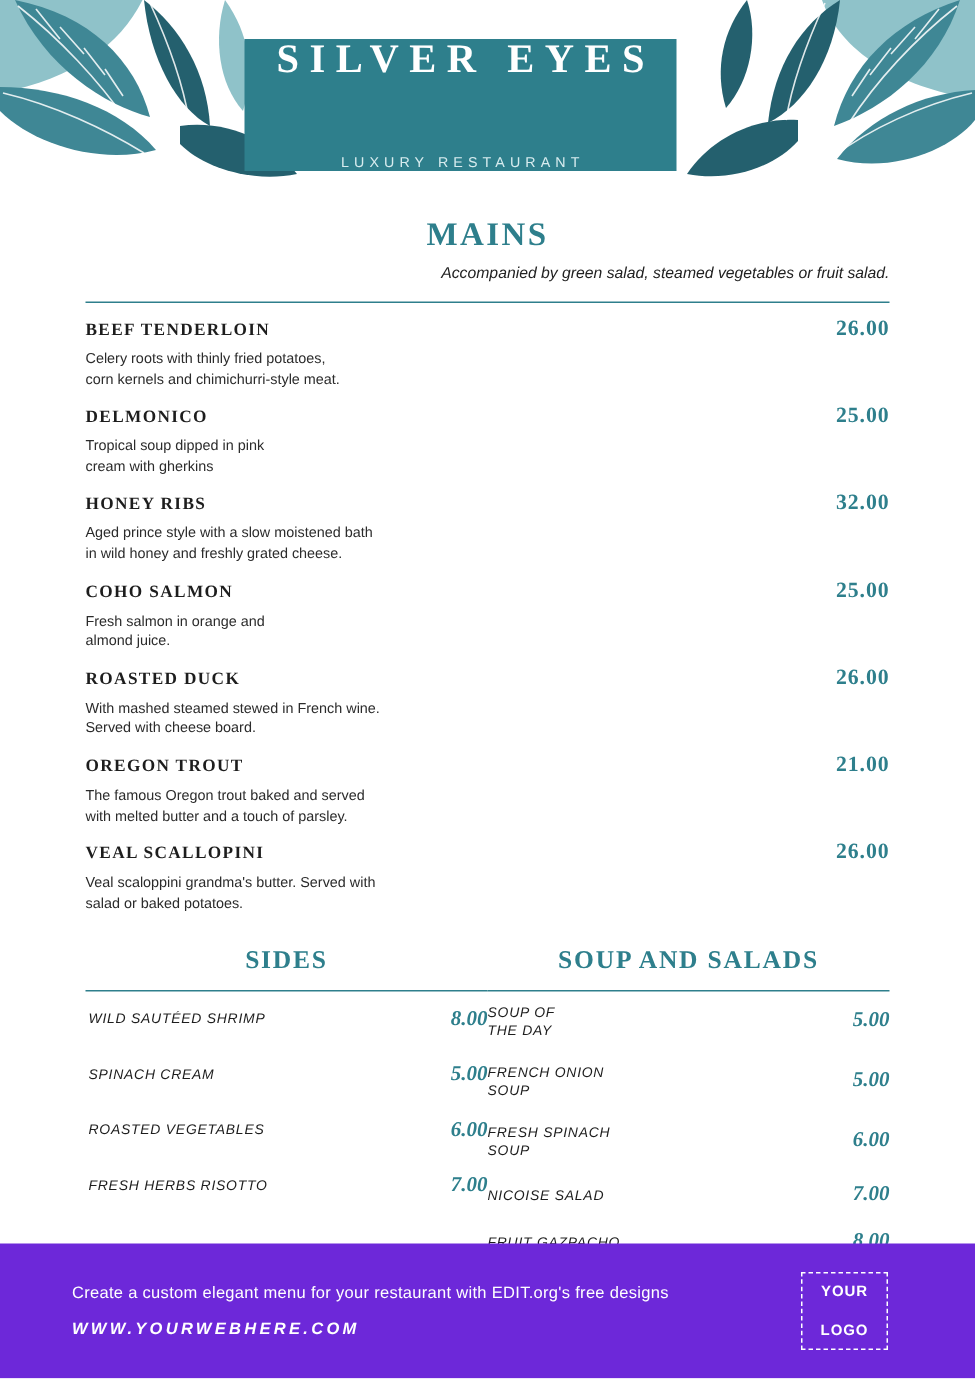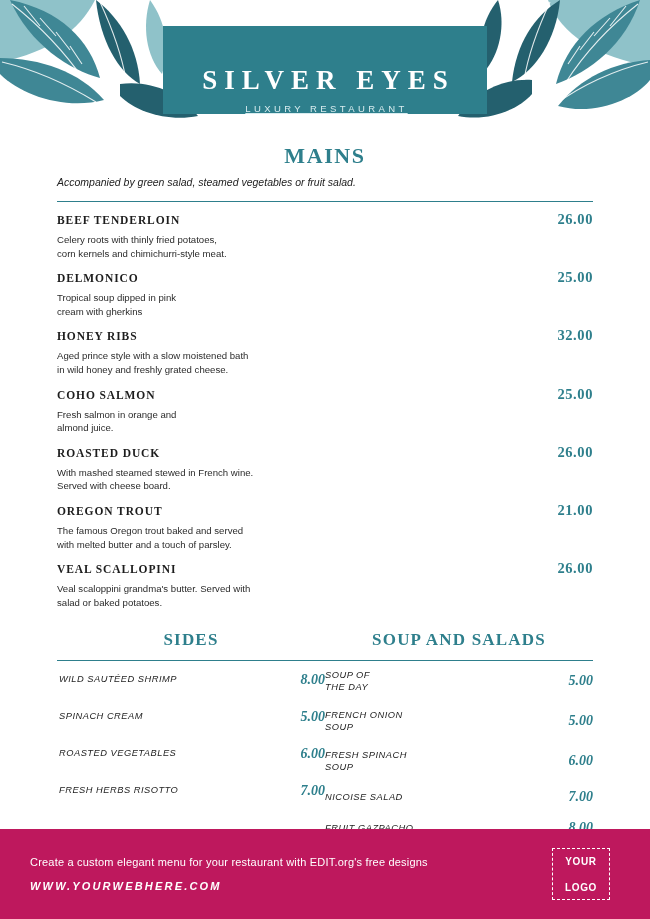--- a/index.html
+++ b/index.html
@@ -25,63 +25,62 @@
     overflow: hidden;
   }
   .leaves {
     position: absolute;
     left: 0; top: 0;
     width: 650px; height: 123px;
   }
   .title-box {
     position: absolute;
     left: 163px; top: 26px;
-    width: 324px; height: 88px;
+    width: 288px; height: 88px;
     background: #2e7f8c;
     display: flex;
     flex-direction: column;
     align-items: center;
-    justify-content: flex-end;
+    justify-content: space-between;
     z-index: 5;
   }
   .brand {
     color: #ffffff;
     font-family: "Liberation Serif", serif;
     font-size: 27px;
     letter-spacing: 7px;
     font-weight: 700;
     line-height: 1;
     padding-left: 7px;
   }
   .brand-sub {
     color: #d8ecef;
     font-family: "Liberation Sans", sans-serif;
     font-size: 9.5px;
     letter-spacing: 3.4px;
     margin-top: 9px;
     padding-left: 3px;
-    text-decoration: underline;
   }
 
   
   .content {
     position: relative;
     padding: 0 57px;
   }
   .section-title {
     text-align: center;
     color: #2e7f8c;
     font-family: "Liberation Serif", serif;
     font-weight: 700;
     font-size: 22px;
     letter-spacing: 1.6px;
     margin-top: 20px;
   }
   .section-sub {
-    text-align: left;
+    text-align: right;
     color: #222;
     font-style: italic;
     font-size: 10.5px;
     margin-top: 7px;
     font-family: "Liberation Sans", sans-serif;
   }
   .rule {
     height: 1px;
     background: #2e7f8c;
     margin-top: 13px;
@@ -158,24 +157,24 @@
     white-space: nowrap;
   }
   .left-col .row { padding: 11px 0 10px 0; }
   .left-col .row-name { padding-left: 2px; }
 
   
   .footer {
     position: absolute;
     left: 0; bottom: 0;
     width: 650px; height: 90px;
-    background: #be185d;
+    background: #6d28d9;
     display: flex;
     align-items: center;
-    padding: 0 30px;
+    padding: 0 48px;
   }
   .footer-text { flex: 1; color: #ffffff; }
   .footer-line1 { font-size: 11px; letter-spacing: 0.2px; }
   .footer-line2 {
     margin-top: 12px;
     font-size: 11px;
     font-weight: 700;
     letter-spacing: 2.2px;
     font-style: italic;
   }

